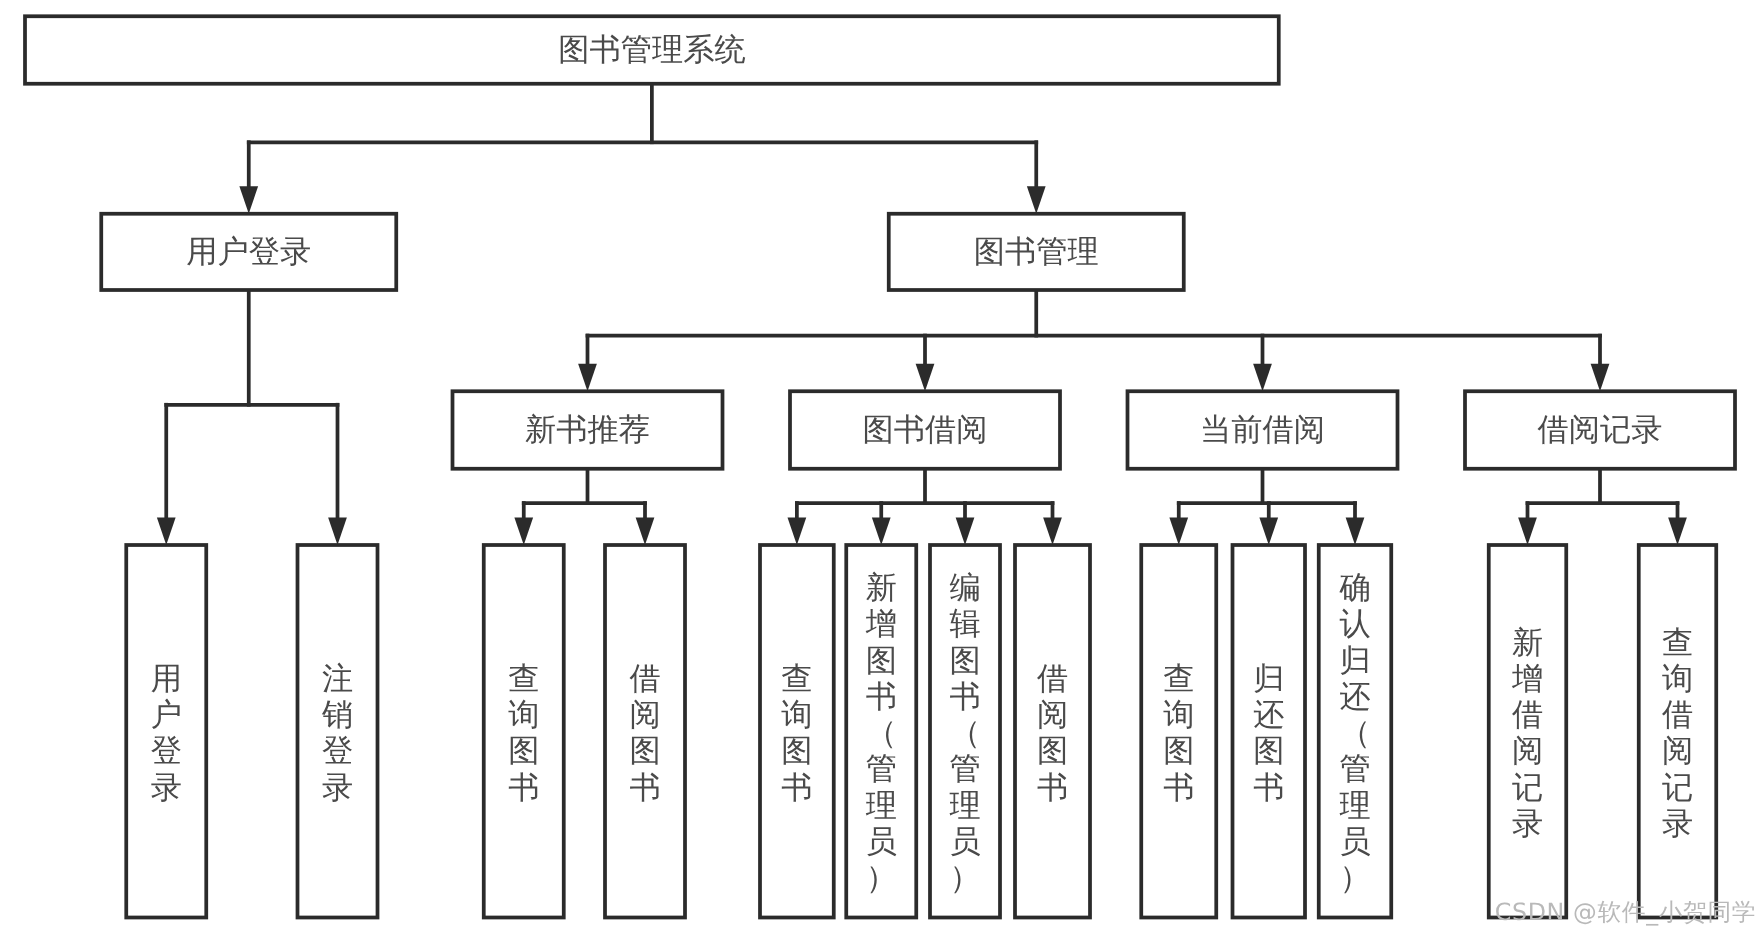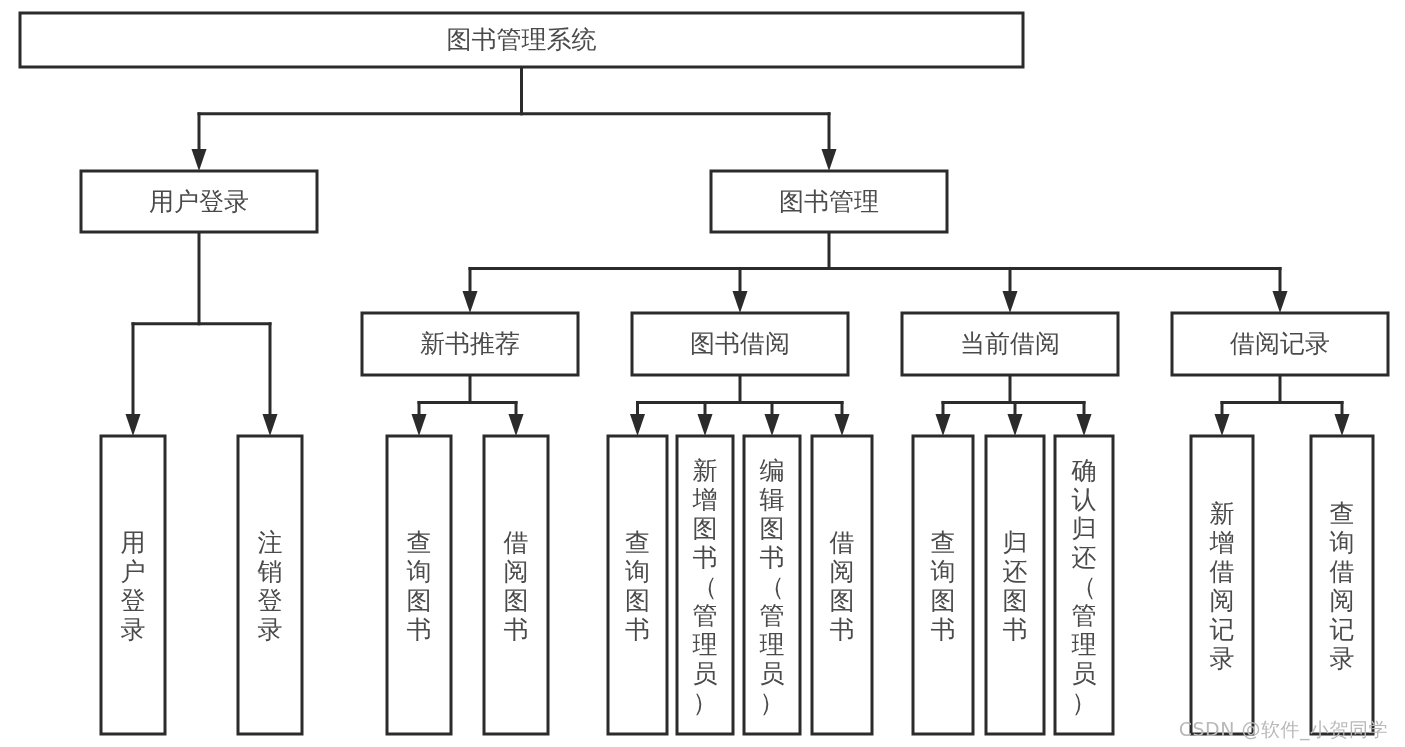--- a/index.html
+++ b/index.html
@@ -49,21 +49,21 @@
     dominant-baseline: middle;
   }
   .node-label-v {
     fill: #4a4a4a;
     font-family: "DejaVu Sans", "Liberation Sans", sans-serif;
     font-size: 25px;
     text-anchor: middle;
   }
   .watermark {
     position: absolute;
-    right: 17px;
+    right: 0;
     bottom: 4px;
     font-family: "DejaVu Sans", "Liberation Sans", sans-serif;
     font-size: 19px;
     color: #b9b9b9;
     white-space: nowrap;
     letter-spacing: 0.5px;
   }
 </style>
 </head>
 <body>

